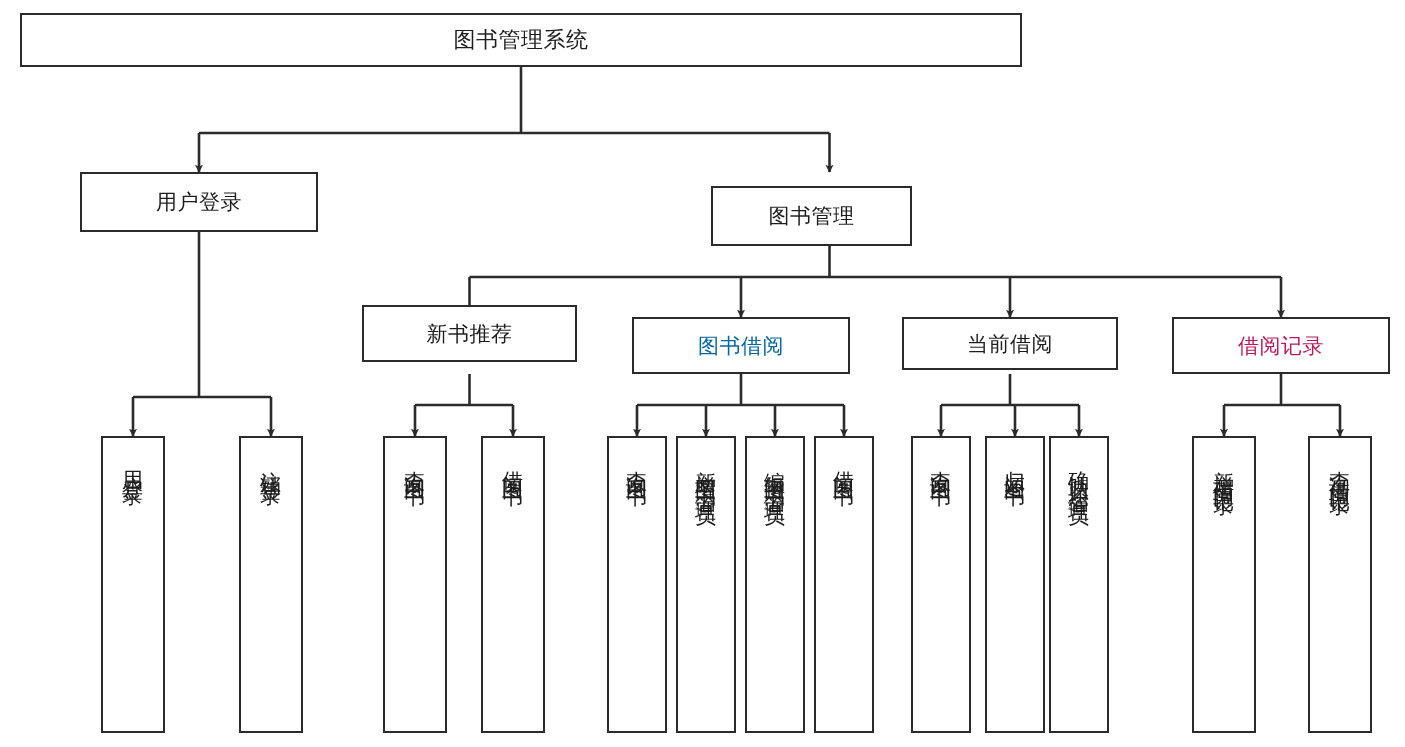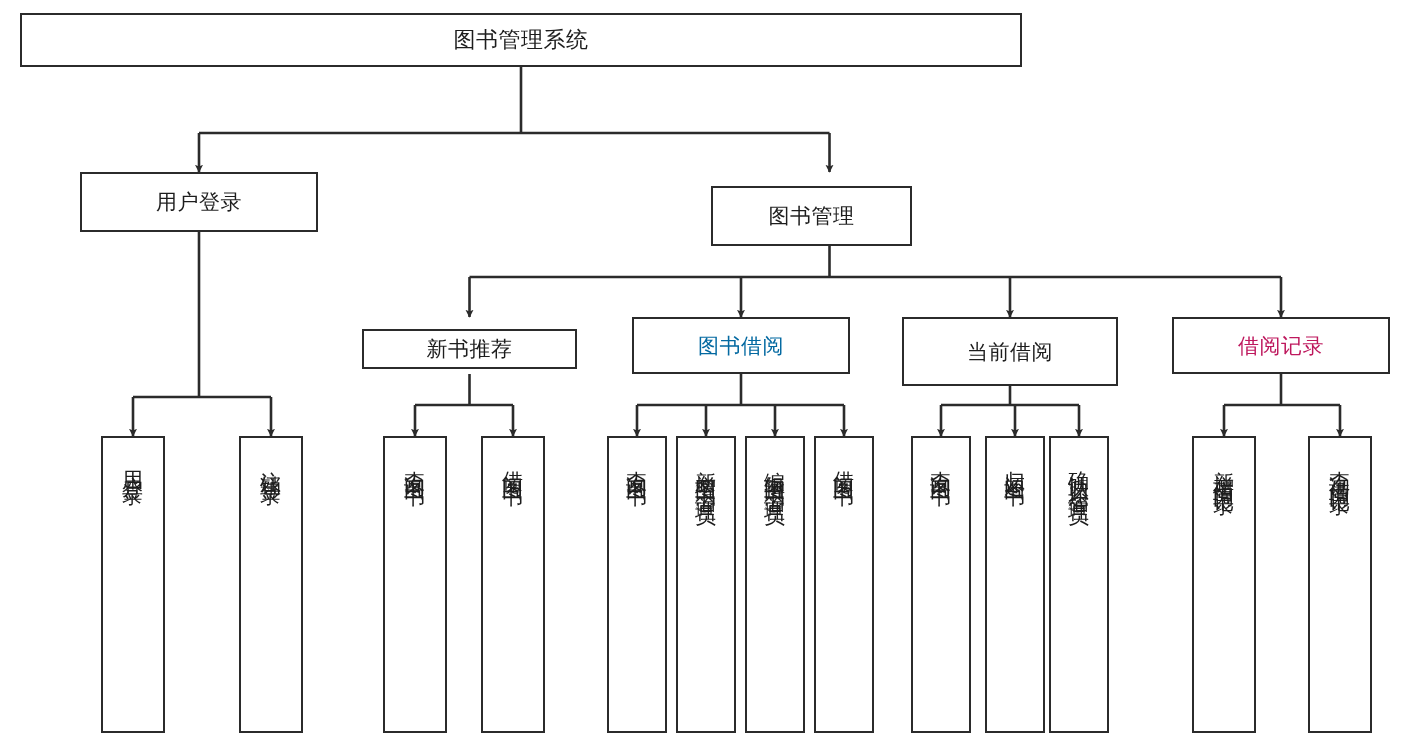--- a/index.html
+++ b/index.html
@@ -122,27 +122,27 @@
   <div id="node-layer">
       <div class="node horiz root" style="left: 20px; top: 13px; width: 1002px; height: 54px; border-color: rgb(43, 43, 43);">
         <span class="node-label" style="color: rgb(29, 29, 29);">图书管理系统</span>
       </div>
       <div class="node horiz" style="left: 80px; top: 172px; width: 238px; height: 60px; border-color: rgb(43, 43, 43);">
         <span class="node-label" style="color: rgb(29, 29, 29);">用户登录</span>
       </div>
       <div class="node horiz" style="left: 711px; top: 172px; width: 201px; height: 60px; border-color: rgb(43, 43, 43); margin-top: 14px;">
         <span class="node-label" style="color: rgb(29, 29, 29);">图书管理</span>
       </div>
-      <div class="node horiz" style="left: 362px; top: 329px; width: 215px; height: 40px; border-color: rgb(43, 43, 43);">
+      <div class="node horiz" style="left: 362px; top: 305px; width: 215px; height: 57px; border-color: rgb(43, 43, 43);">
         <span class="node-label" style="color: rgb(29, 29, 29);">新书推荐</span>
       </div>
       <div class="node horiz" style="left: 632px; top: 317px; width: 218px; height: 57px; border-color: rgb(43, 43, 43);">
         <span class="node-label" style="color: #0369a1;">图书借阅</span>
       </div>
-      <div class="node horiz" style="left: 902px; top: 317px; width: 216px; height: 69px; border-color: rgb(43, 43, 43);">
+      <div class="node horiz" style="left: 902px; top: 317px; width: 216px; height: 53px; border-color: rgb(43, 43, 43);">
         <span class="node-label" style="color: rgb(29, 29, 29);">当前借阅</span>
       </div>
       <div class="node horiz" style="left: 1172px; top: 317px; width: 218px; height: 57px; border-color: rgb(43, 43, 43);">
         <span class="node-label" style="color: #be185d;">借阅记录</span>
       </div>
       <div class="node vert" style="left: 101px; top: 436px; width: 64px; height: 297px; border-color: rgb(43, 43, 43);">
         <span class="node-label" style="color: rgb(29, 29, 29);">用户登录</span>
       </div>
       <div class="node vert" style="left: 239px; top: 436px; width: 64px; height: 297px; border-color: rgb(43, 43, 43);">
         <span class="node-label" style="color: rgb(29, 29, 29);">注销登录</span>

